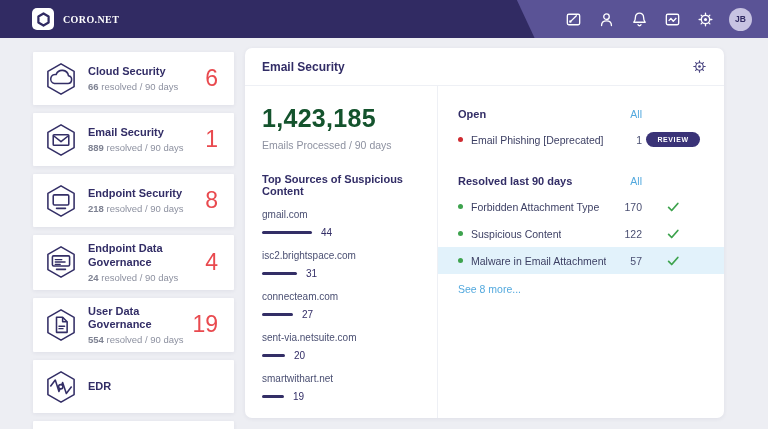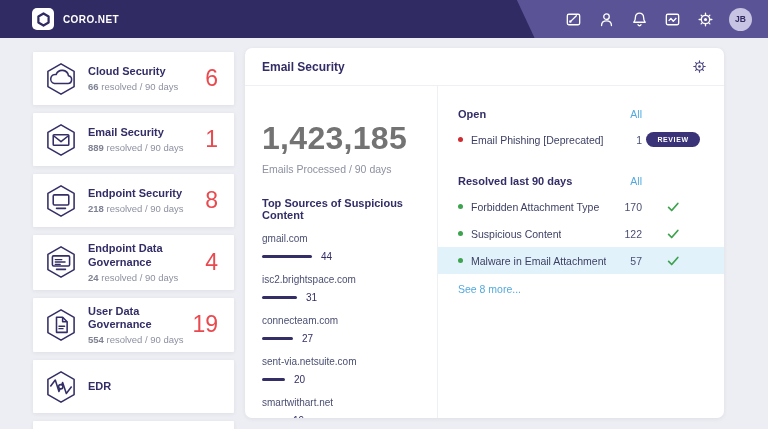--- a/index.html
+++ b/index.html
@@ -2,21 +2,21 @@
 <html><head>
 <meta charset="utf-8">
 <style>
   * { margin:0; padding:0; box-sizing:border-box; }
   html,body { width:768px; height:429px; }
   body { font-family:"Liberation Sans", sans-serif; background:#edeef3; overflow:hidden; position:relative; }
 
   
   .topbar { position:absolute; left:0; top:0; width:768px; height:38px; background:#312b63; overflow:hidden; display:flex; align-items:center; z-index:5; }
   .topbar-accent { position:absolute; left:515px; top:-4px; width:320px; height:46px; background:#5a5396; transform:skewX(25deg); transform-origin:0 0; }
-  .brand-wrap { position:relative; display:flex; align-items:center; margin-left:32px; gap:9px; }
+  .brand-wrap { position:relative; display:flex; align-items:center; margin-left:32px; gap:9px;font-family:Liberation Serif, serif; }
   .logo-box { width:22px; height:22px; background:#ffffff; border-radius:5px; display:flex; align-items:center; justify-content:center; }
   .logo-box svg { width:15px; height:15px; color:#312b63; }
   .brand { color:#ffffff; font-size:10px; font-weight:bold; letter-spacing:.4px; }
   .topbar-right { position:relative; margin-left:auto; margin-right:16px; display:flex; align-items:center; gap:14px; }
   .tb-icon { width:19px; height:19px; background:none; border:none; cursor:pointer; padding:0; color:#ffffff; }
   .tb-icon svg { width:19px; height:19px; display:block; color:#ffffff; }
   .avatar { width:23px; height:23px; border-radius:50%; background:#c7c3e2; color:#312b63; font-size:8.5px; font-weight:bold; display:flex; align-items:center; justify-content:center; border:none; cursor:pointer; }
 
   
   .sidebar { position:absolute; left:33px; top:52px; width:201px; display:flex; flex-direction:column; gap:8px; }
@@ -32,21 +32,21 @@
   
   .main-card { position:absolute; left:245px; top:48px; width:479px; height:370px; background:#ffffff; border-radius:7px; box-shadow:0 1px 4px rgba(40,40,80,.07); display:flex; flex-direction:column; overflow:hidden; }
   .panel-header { height:38px; flex:0 0 38px; display:flex; align-items:center; padding:0 16px 0 17px; border-bottom:1px solid #eef0f5; }
   .panel-title { font-size:12px; font-weight:bold; color:#322d66; }
   .panel-gear { margin-left:auto; width:17px; height:17px; background:none; border:none; padding:0; cursor:pointer; color:#4a4580; }
   .panel-gear svg { width:17px; height:17px; display:block; }
   .panel-body { flex:1; display:flex; min-height:0; }
   .col-left { width:193px; flex:0 0 193px; border-right:1px solid #eef0f5; padding:14px 16px 0 17px; }
   .col-right { flex:1; padding:12px 20px 0 20px; min-width:0; }
 
-  .big-number { font-size:32px; font-weight:bold; color:#737373; letter-spacing:.3px; margin-top:20px; }
+  .big-number { font-size:25px; font-weight:bold; color:#14532d; letter-spacing:.3px; margin-top:4px; }
   .big-label { font-size:10.5px; color:#8d91a0; margin-top:6px; }
   .sources-title { font-size:11px; font-weight:bold; color:#322d66; margin-top:22px; }
   .source-item { margin-top:12px; cursor:pointer; }
   .source-domain { font-size:10px; color:#4a4f72; }
   .source-bar-row { display:flex; align-items:center; gap:9px; margin-top:7px; }
   .source-bar { height:3.5px; background:#332e66; border-radius:2px; }
   .source-value { font-size:10px; color:#322d66; }
 
   .sec-header { display:grid; grid-template-columns:1fr 34px 62px; align-items:center; height:24px; margin-top:4px; }
   .sec-title { font-size:11px; font-weight:bold; color:#322d66; }

